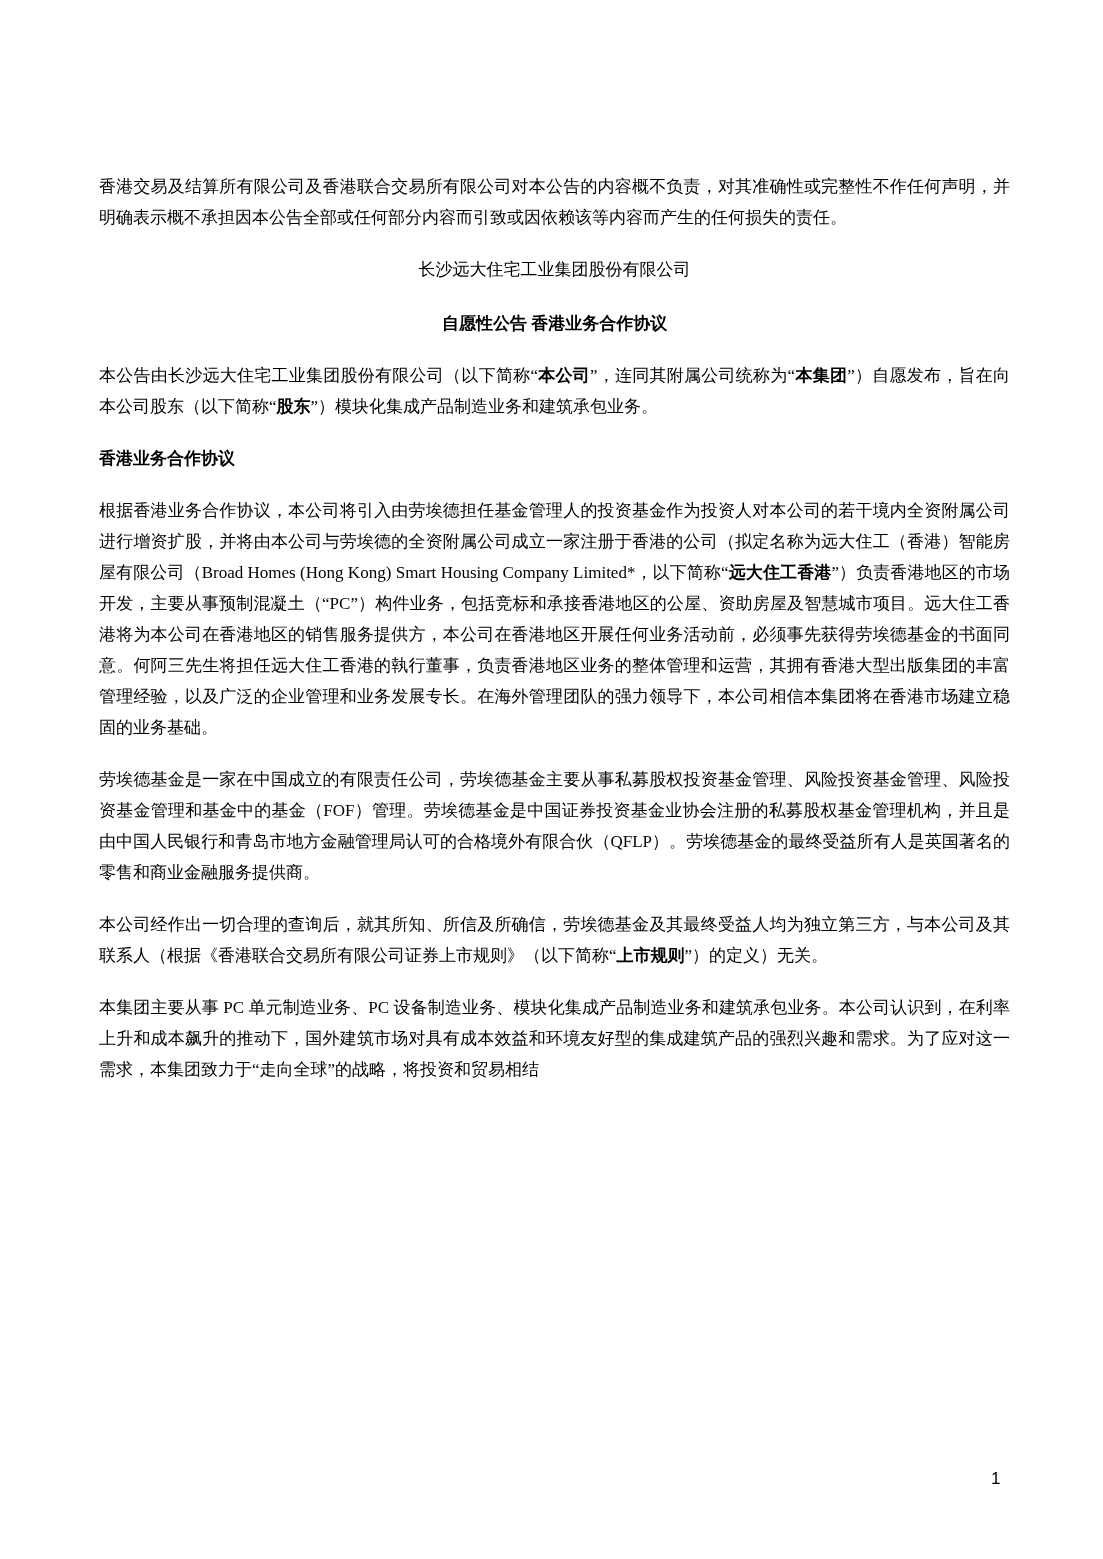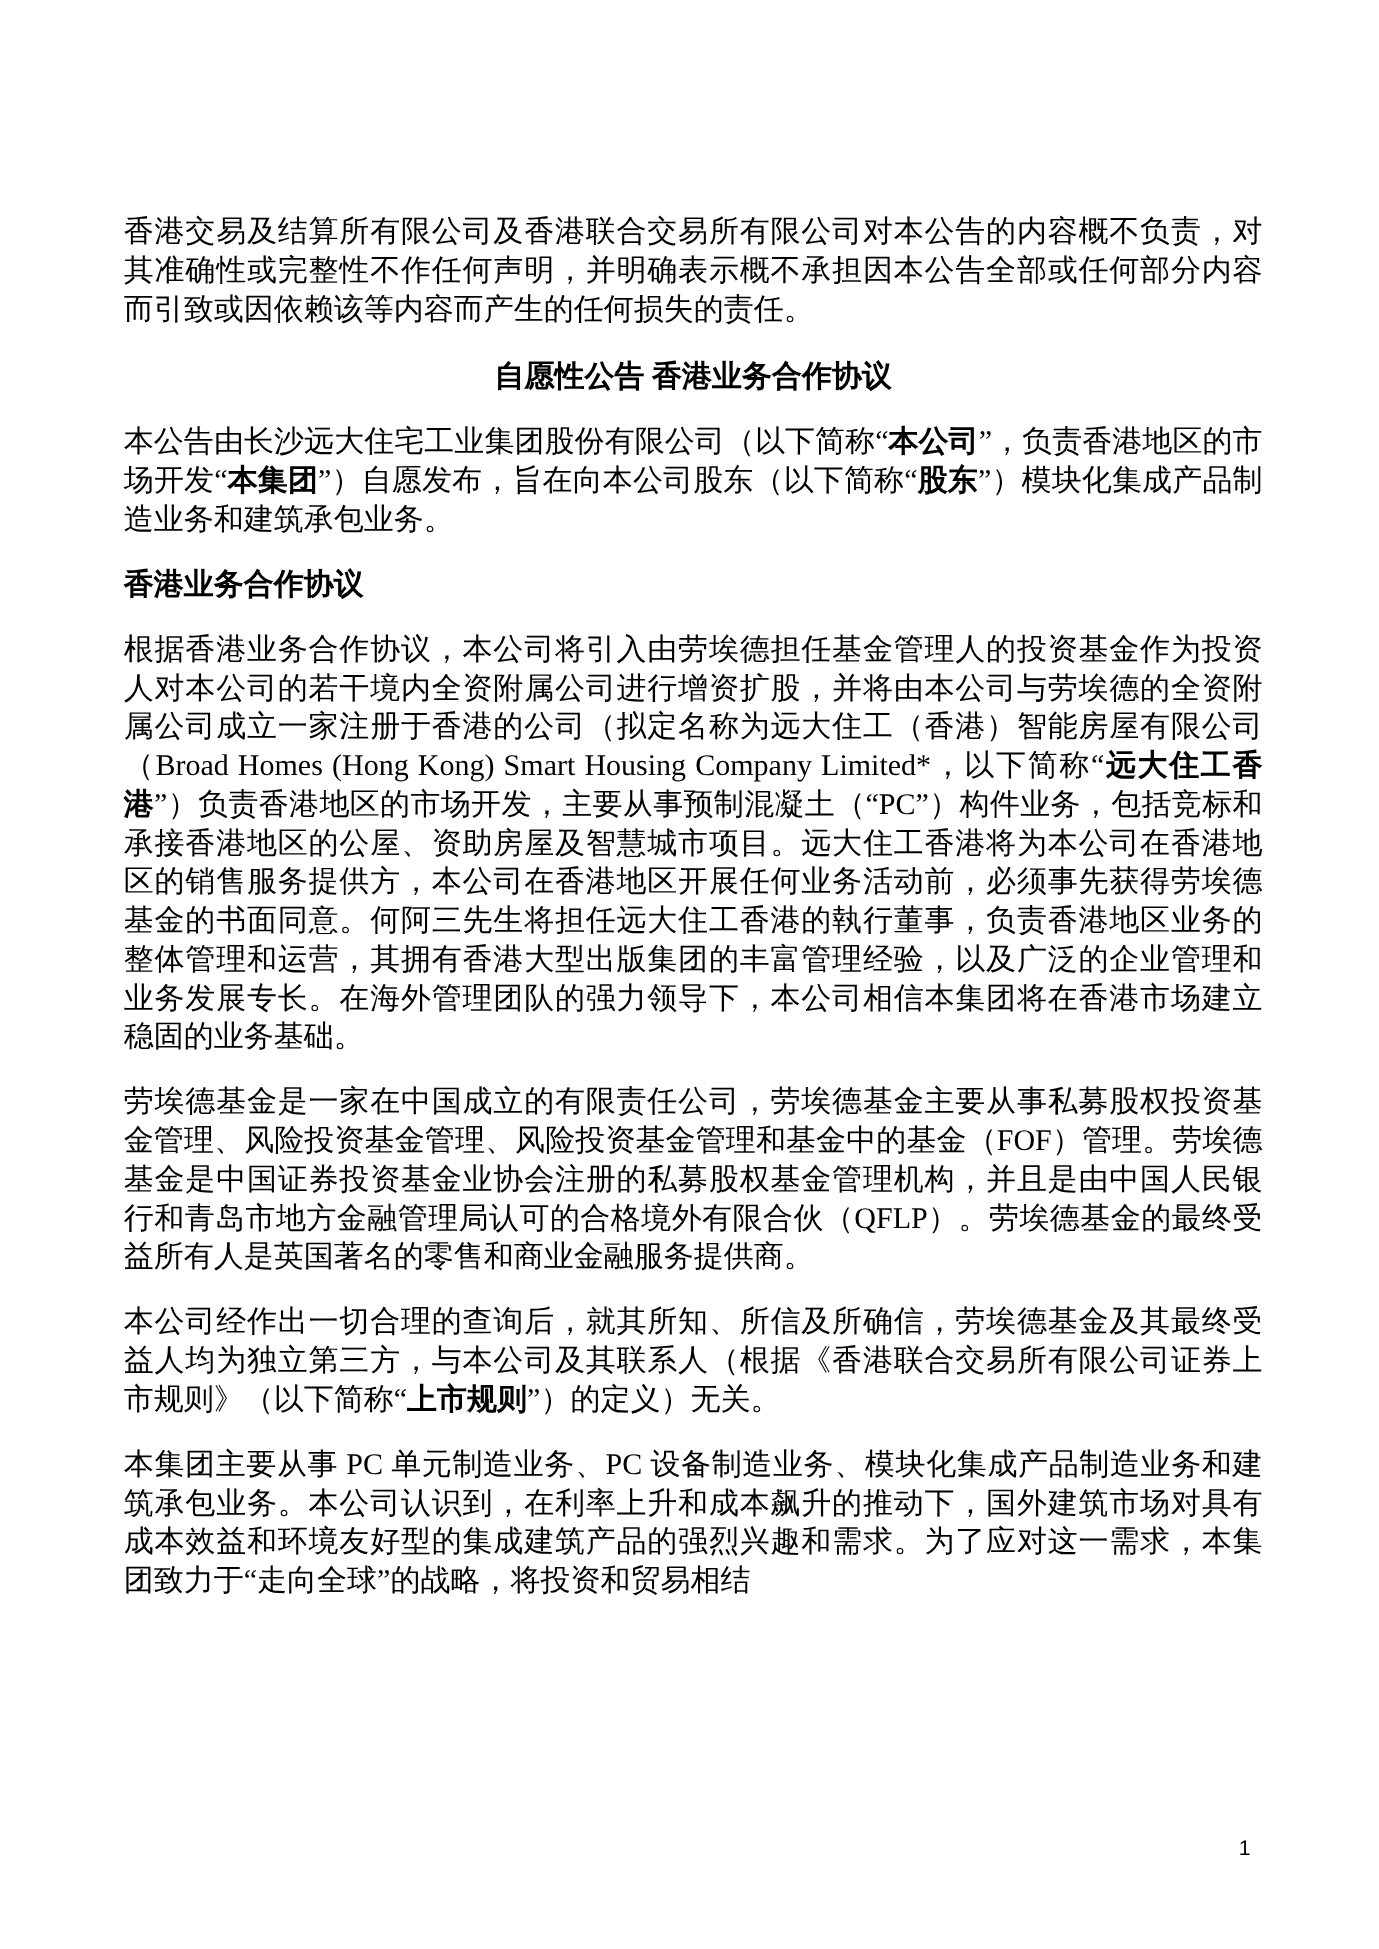--- a/index.html
+++ b/index.html
@@ -20,21 +20,21 @@
     left: 99px;
     top: 171px;
     width: 911px;
     font-size: 21px;
     line-height: 31px;
     text-align: justify;
   }
   .doc p, .doc h2 {
     margin: 0 0 21px 0;
     padding: 0;
-    font-size: 24px;
+    font-size: 17px;
     line-height: 31px;
     font-weight: normal;
   }
   .doc .center {
     text-align: center;
   }
   .doc .title {
     text-align: center;
     font-weight: bold;
     margin-top: 23px;
@@ -54,22 +54,23 @@
     font-size: 17px;
     line-height: 17px;
     color: #000000;
   }
 </style>
 </head>
 <body>
 
 <main class="doc">
     <p class="paragraph"><span>香港交易及结算所有限公司及香港联合交易所有限公司对本公告的内容概不负责，对其准确性或完整性不作任何声明，并明确表示概不承担因本公告全部或任何部分内容而引致或因依赖该等内容而产生的任何损失的责任。</span></p>
+    <p class="center"><span>长沙远大住宅工业集团股份有限公司</span></p>
     <p class="title"><span>自愿性公告 香港业务合作协议</span></p>
-    <p class="paragraph"><span>本公告由长沙远大住宅工业集团股份有限公司（以下简称“</span><b>本公司</b><span>”，负责香港地区的市场开发“</span><b>本集团</b><span>”）自愿发布，旨在向本公司股东（以下简称“</span><b>股东</b><span>”）模块化集成产品制造业务和建筑承包业务。</span></p>
+    <p class="paragraph"><span>本公告由长沙远大住宅工业集团股份有限公司（以下简称“</span><b>本公司</b><span>”，连同其附属公司统称为“</span><b>本集团</b><span>”）自愿发布，旨在向本公司股东（以下简称“</span><b>股东</b><span>”）模块化集成产品制造业务和建筑承包业务。</span></p>
     <h2 class="heading"><span>香港业务合作协议</span></h2>
     <p class="paragraph"><span>根据香港业务合作协议，本公司将引入由劳埃德担任基金管理人的投资基金作为投资人对本公司的若干境内全资附属公司进行增资扩股，并将由本公司与劳埃德的全资附属公司成立一家注册于香港的公司（拟定名称为远大住工（香港）智能房屋有限公司（Broad Homes (Hong Kong) Smart Housing Company Limited*，以下简称“</span><b>远大住工香港</b><span>”）负责香港地区的市场开发，主要从事预制混凝土（“PC”）构件业务，包括竞标和承接香港地区的公屋、资助房屋及智慧城市项目。远大住工香港将为本公司在香港地区的销售服务提供方，本公司在香港地区开展任何业务活动前，必须事先获得劳埃德基金的书面同意。何阿三先生将担任远大住工香港的執行董事，负责香港地区业务的整体管理和运营，其拥有香港大型出版集团的丰富管理经验，以及广泛的企业管理和业务发展专长。在海外管理团队的强力领导下，本公司相信本集团将在香港市场建立稳固的业务基础。</span></p>
     <p class="paragraph"><span>劳埃德基金是一家在中国成立的有限责任公司，劳埃德基金主要从事私募股权投资基金管理、风险投资基金管理、风险投资基金管理和基金中的基金（FOF）管理。劳埃德基金是中国证券投资基金业协会注册的私募股权基金管理机构，并且是由中国人民银行和青岛市地方金融管理局认可的合格境外有限合伙（QFLP）。劳埃德基金的最终受益所有人是英国著名的零售和商业金融服务提供商。</span></p>
     <p class="paragraph"><span>本公司经作出一切合理的查询后，就其所知、所信及所确信，劳埃德基金及其最终受益人均为独立第三方，与本公司及其联系人（根据《香港联合交易所有限公司证券上市规则》（以下简称“</span><b>上市规则</b><span>”）的定义）无关。</span></p>
     <p class="paragraph"><span>本集团主要从事 PC 单元制造业务、PC 设备制造业务、模块化集成产品制造业务和建筑承包业务。本公司认识到，在利率上升和成本飙升的推动下，国外建筑市场对具有成本效益和环境友好型的集成建筑产品的强烈兴趣和需求。为了应对这一需求，本集团致力于“走向全球”的战略，将投资和贸易相结</span></p>
   </main>
 
 <span class="page-number">1</span>
 
 </body></html>

